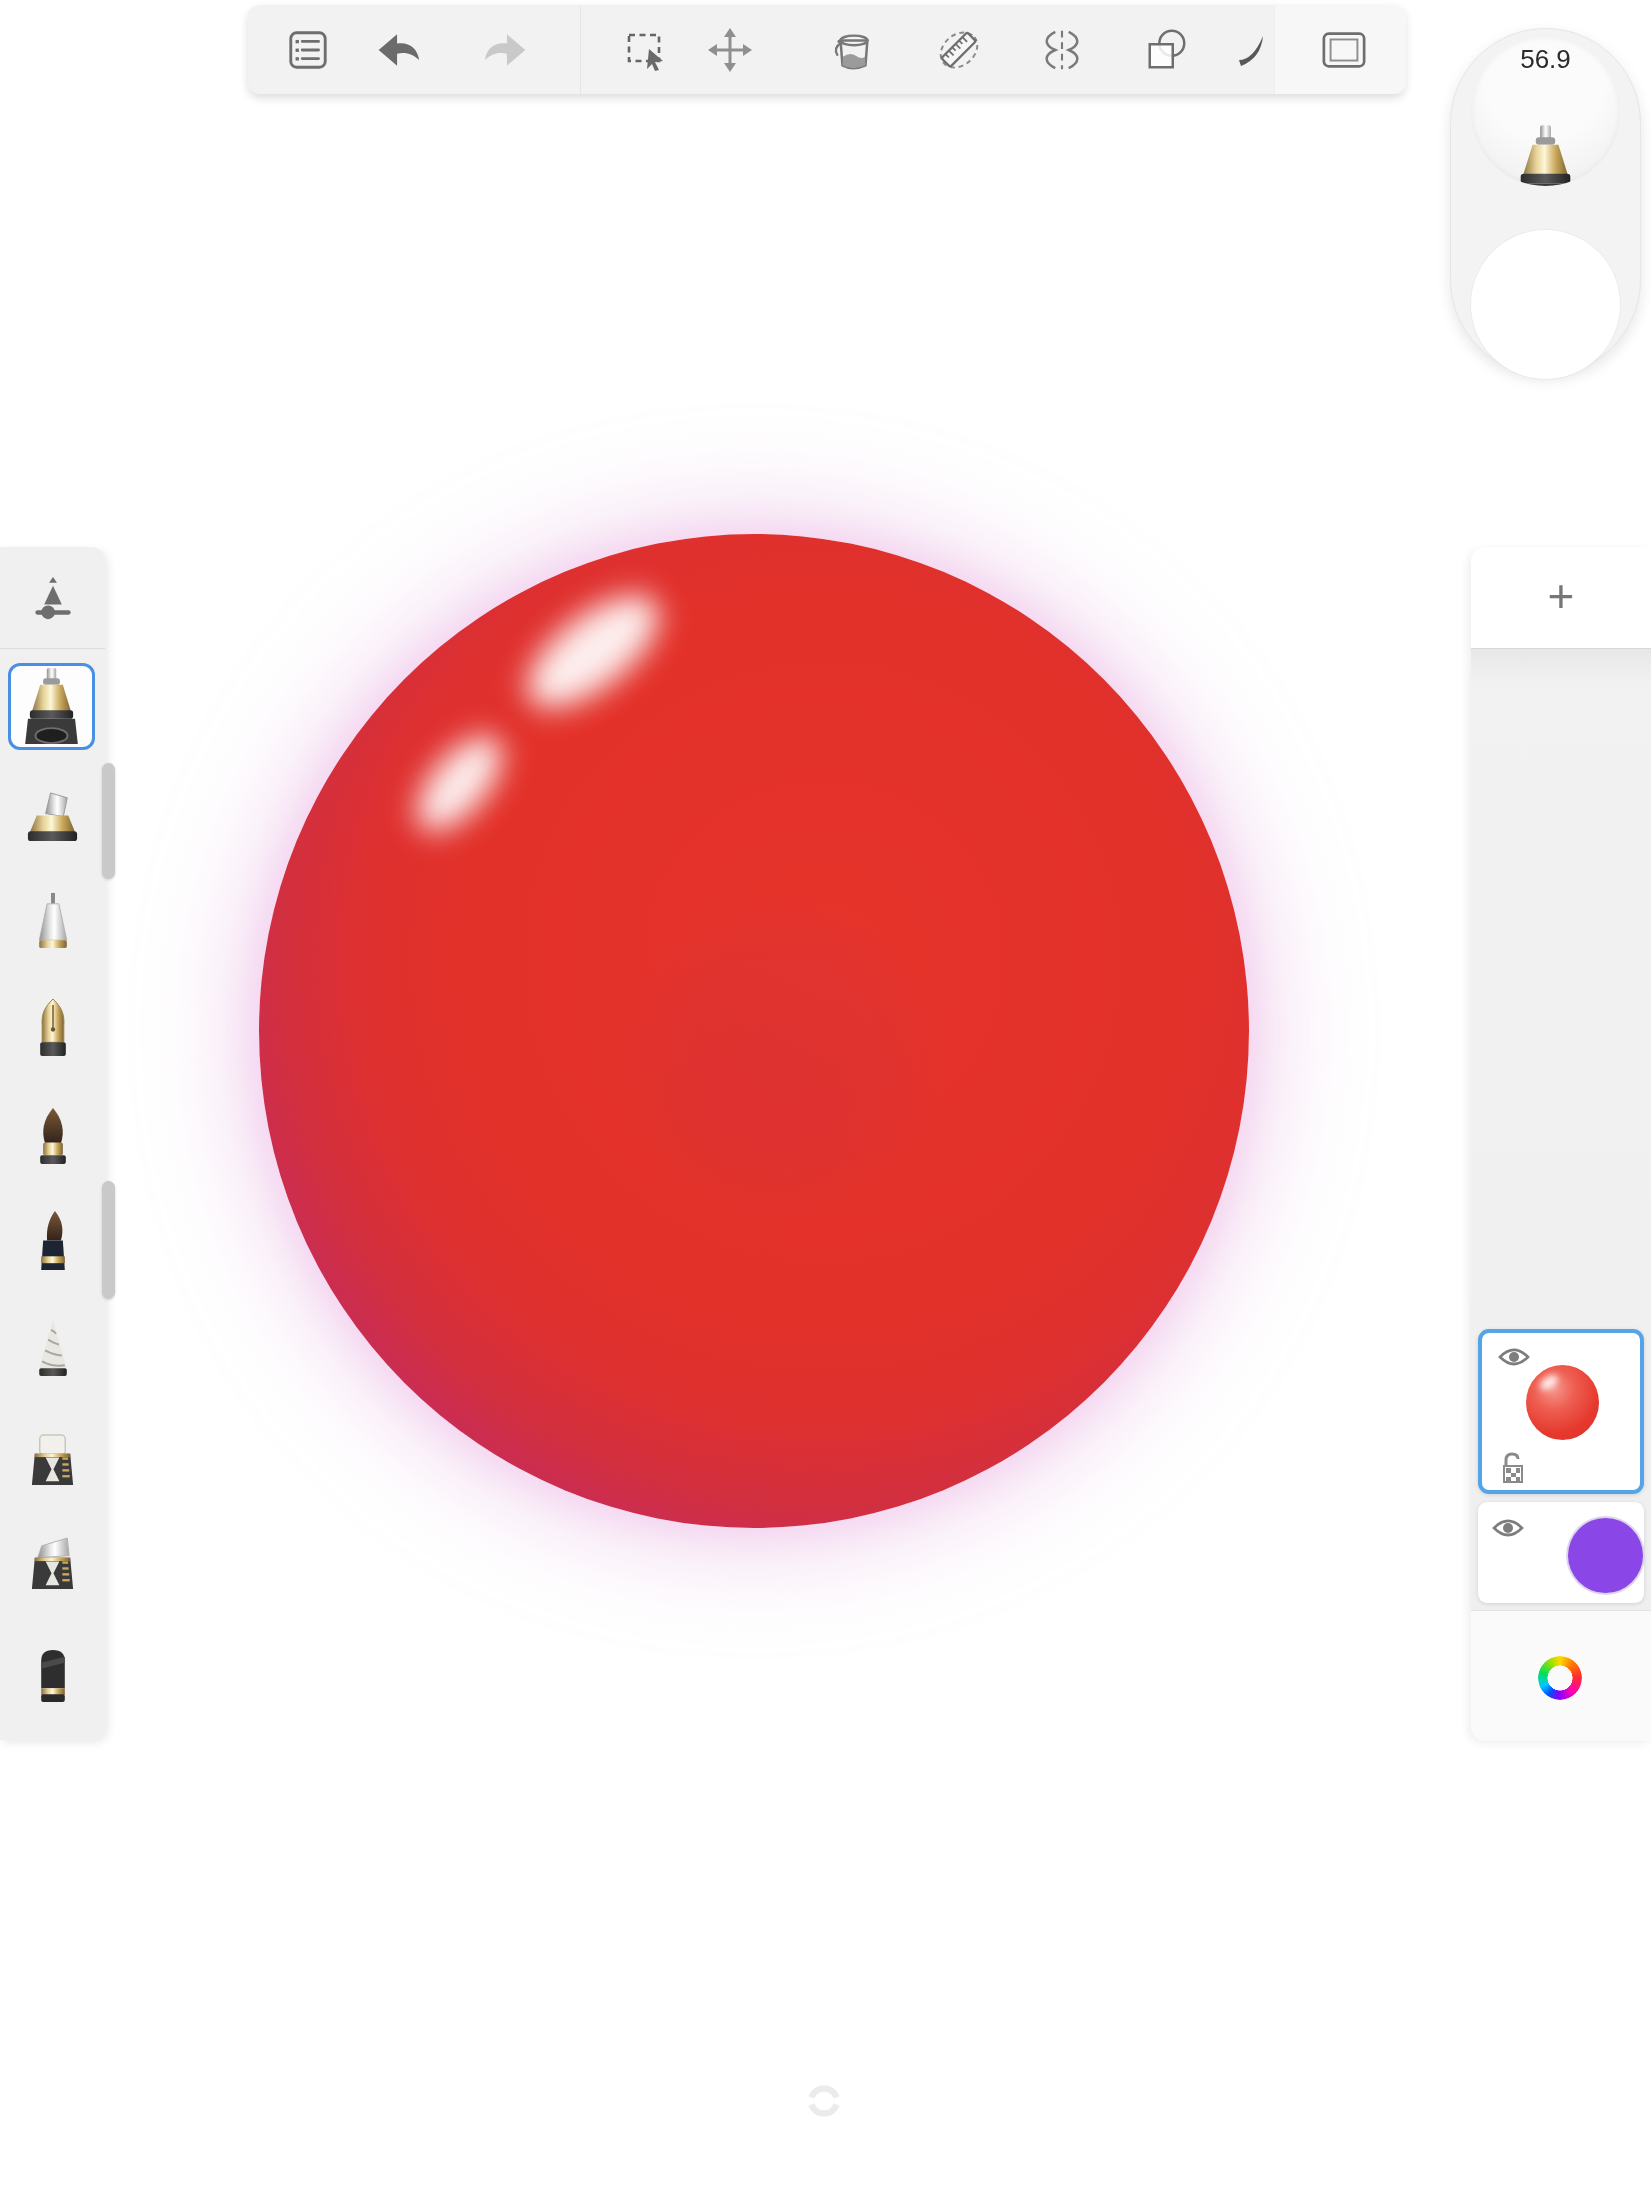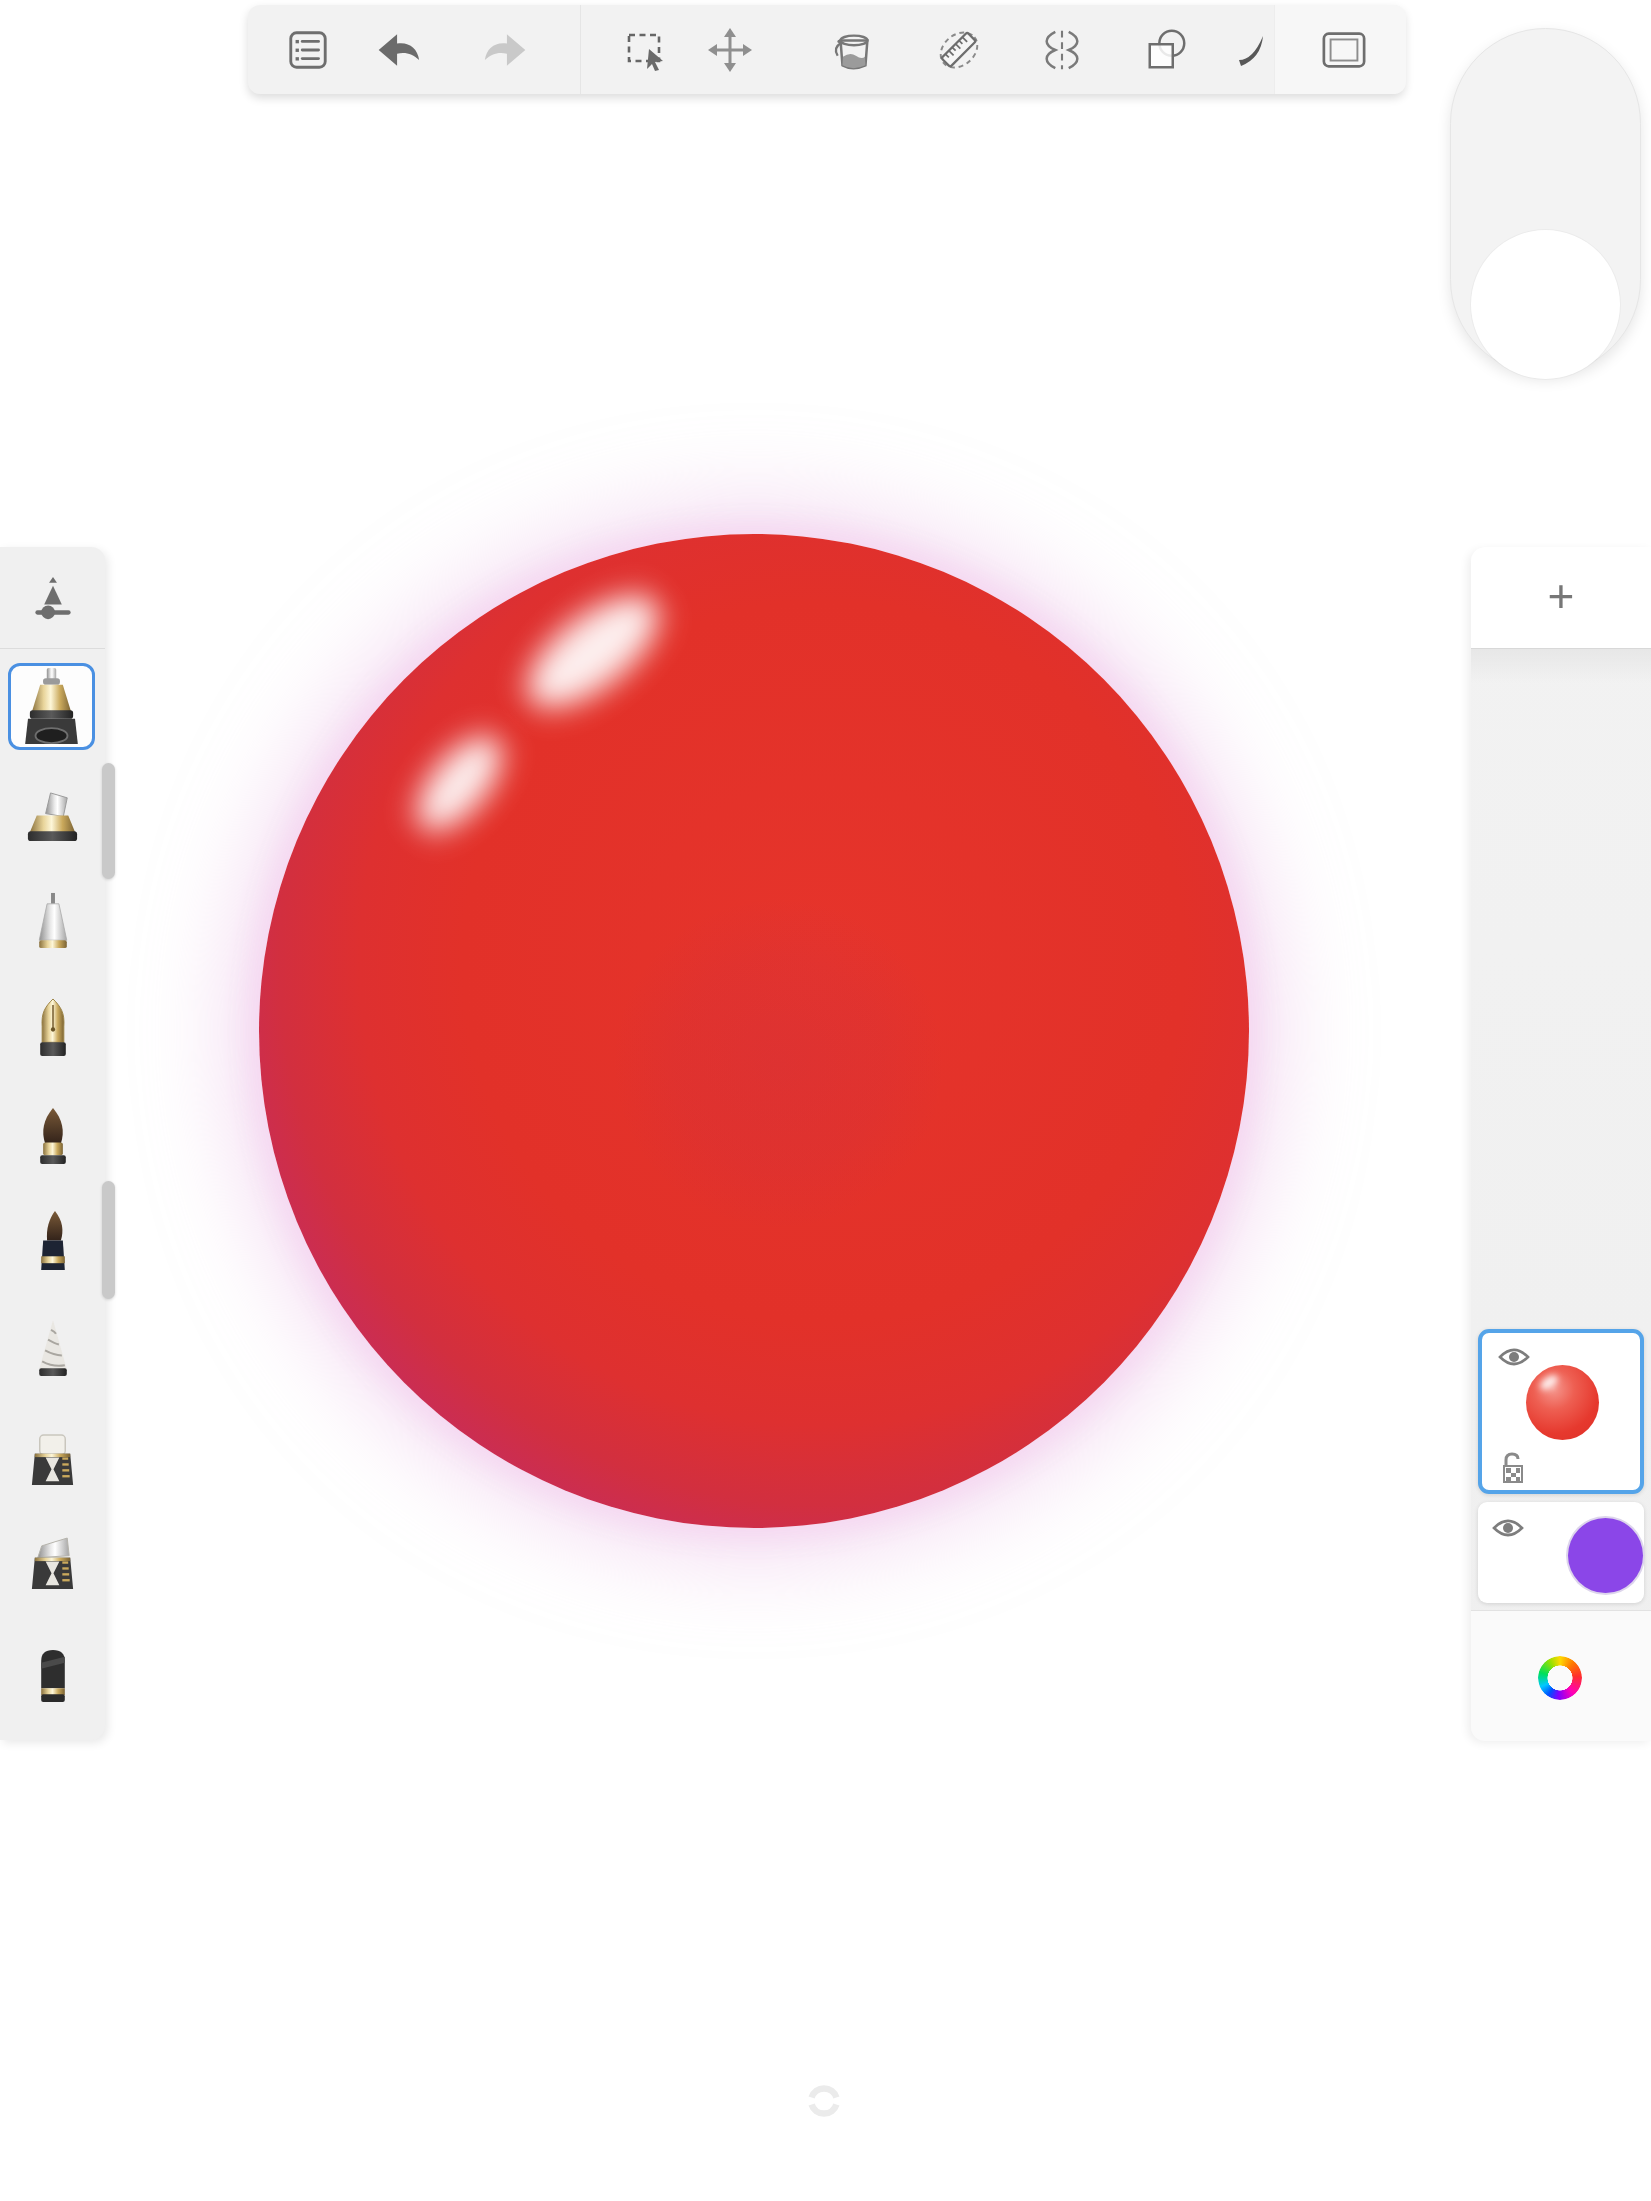--- a/index.html
+++ b/index.html
@@ -220,20 +220,26 @@
 
     <div class="abs tbtn" style="left:1073px">
       <svg width="48" height="44" viewBox="0 0 48 44">
         <rect x="3" y="5" width="42" height="34" rx="5" fill="none" stroke="#6e6e6e" stroke-width="2.8"></rect>
         <rect x="10" y="11" width="28" height="22" fill="none" stroke="#8d8d8d" stroke-width="2"></rect>
       </svg>
     </div>
   </div>
 
   <div class="abs" id="pill">
+    <div class="abs circA">
+      <div class="abs size">56.9</div>
+      <svg class="abs" style="left:42px;top:87px" width="65" height="91" viewBox="0 0 66 92">
+        <use href="#airbrush-sym" width="66" height="92"></use>
+      </svg>
+    </div>
     <div class="abs circB"></div>
   </div>
 
   <div class="abs" id="toolbox">
 
     <div class="abs tool" style="top:28px">
       <svg width="48" height="51" viewBox="0 0 48 52">
         <path d="M24 2 L28 8 L20 8 Z" fill="#6e6e6e"></path>
         <path d="M24 11 L33 30 L15 30 Z" fill="#6e6e6e"></path>
         <rect x="6" y="36" width="36" height="4.5" rx="2.2" fill="#6e6e6e"></rect>

